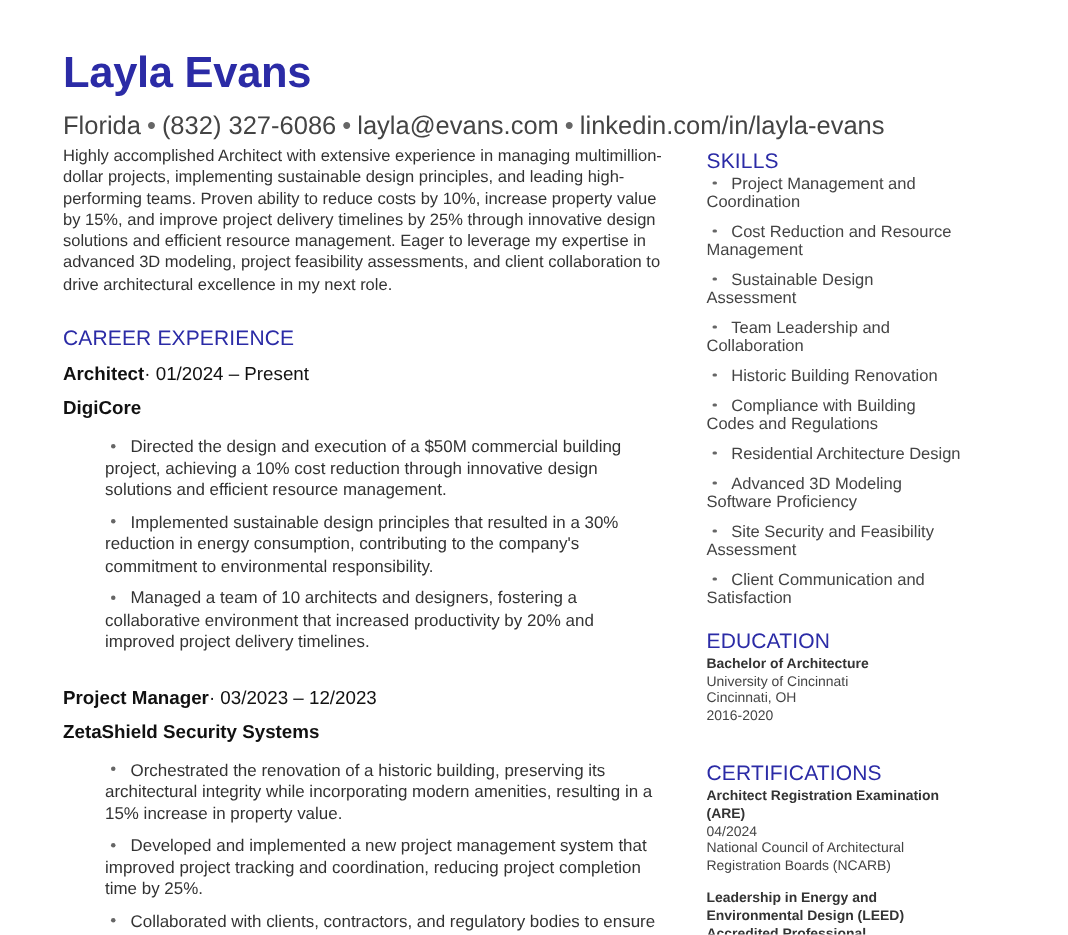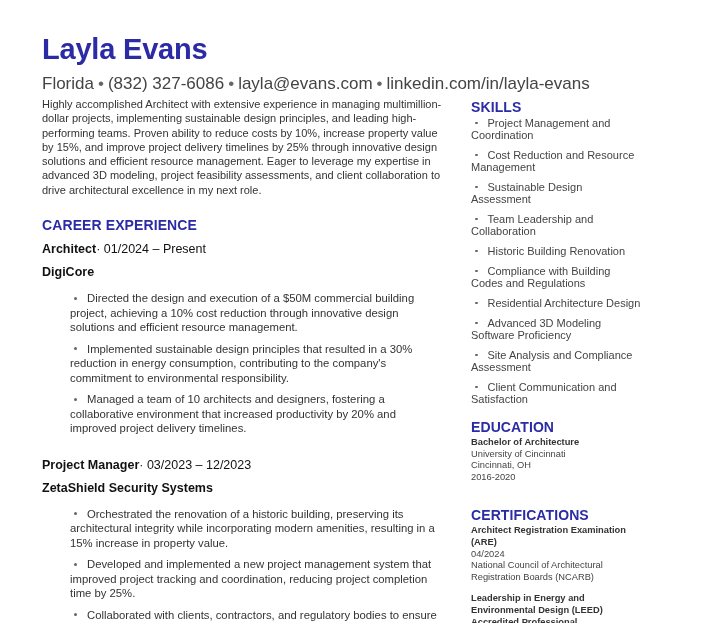--- a/index.html
+++ b/index.html
@@ -20,21 +20,21 @@
       position: absolute; left: 42px; top: 74px;
       font-size: 17px; color: #444;
       white-space: nowrap;
     }
     .contact .sep { margin: 0 4px; color: #666; }
 
     .left { position: absolute; left: 42px; top: 97px; width: 400px; }
     .summary { font-size: 11px; line-height: 14.3px; color: #333; }
 
     .section-title {
-      font-size: 14px; color: #2b2ba6; font-weight: bold;
+      font-size: 14px; color: #2b2ba6; font-weight: normal;
       letter-spacing: 0.1px;
     }
     .career-title { margin-top: 20px; }
 
     .job-line { font-size: 12.5px; margin-top: 9px; color: #111; }
     .job-line .role { font-weight: bold; }
     .company { font-size: 12.5px; font-weight: bold; margin-top: 9px; color: #111; }
 
     ul.bullets { list-style: none; margin-top: 12px; margin-left: 28px; }
     ul.bullets li {
@@ -109,21 +109,21 @@
     <div class="section-title">SKILLS</div>
     <ul class="skills">
       <li><span class="dot"></span><span>Project Management and Coordination</span></li>
       <li><span class="dot"></span><span>Cost Reduction and Resource Management</span></li>
       <li><span class="dot"></span><span>Sustainable Design Assessment</span></li>
       <li><span class="dot"></span><span>Team Leadership and Collaboration</span></li>
       <li><span class="dot"></span><span>Historic Building Renovation</span></li>
       <li><span class="dot"></span><span>Compliance with Building Codes and Regulations</span></li>
       <li><span class="dot"></span><span>Residential Architecture Design</span></li>
       <li><span class="dot"></span><span>Advanced 3D Modeling Software Proficiency</span></li>
-      <li><span class="dot"></span><span>Site Analysis and Compliance Assessment</span></li>
+      <li><span class="dot"></span><span>Site Security and Feasibility Assessment</span></li>
       <li><span class="dot"></span><span>Client Communication and Satisfaction</span></li>
     </ul>
 
     <div class="section-title edu-title">EDUCATION</div>
     <div class="edu">
       <div class="degree">Bachelor of Architecture</div>
       <div>University of Cincinnati</div>
       <div>Cincinnati, OH</div>
       <div>2016-2020</div>
     </div>

